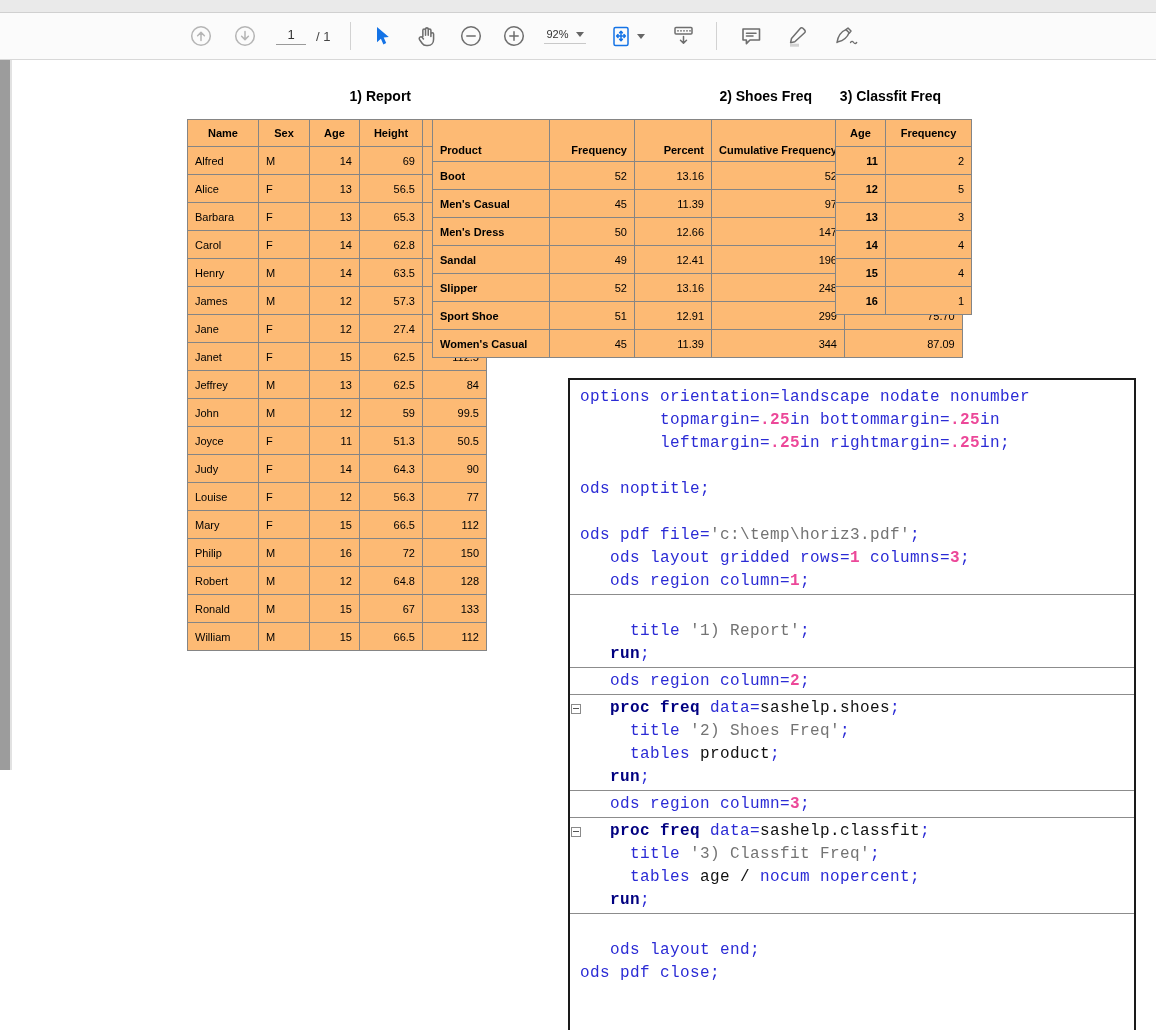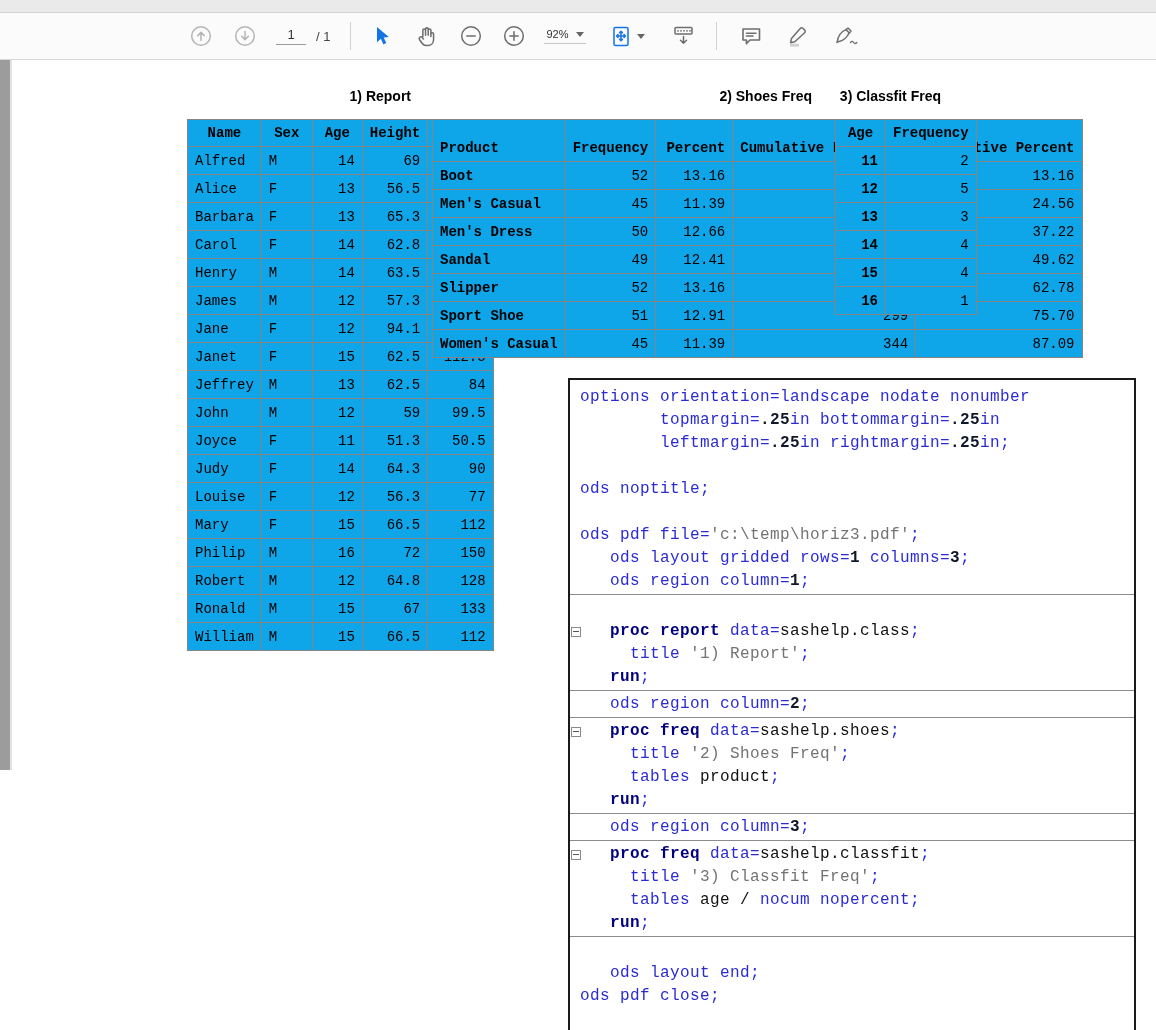--- a/index.html
+++ b/index.html
@@ -20,40 +20,40 @@
   .page-total{font-size:13px;color:#444;}
   .zoom-group{display:flex;align-items:center;border-bottom:1px solid #c9c9c9;padding:0 2px 3px 2px;}
   .zoom-text{font-size:11px;color:#333;margin-right:7px;}
   .caret{width:0;height:0;border-left:4px solid transparent;border-right:4px solid transparent;
     border-top:5px solid #666;}
   
   .page-gutter{position:absolute;left:0;top:60px;width:10px;height:710px;
     background:#9c9c9c;border-right:2px solid #e2e2e2;}
   .doc-title{position:absolute;font-size:14px;font-weight:bold;color:#000;text-align:right;}
   
-  table.sas{border-collapse:collapse;font-size:14px;color:#000;background:#0ea5e9;font-family:Liberation Mono, monospace;}
+  table.sas{border-collapse:collapse;font-size:11px;color:#000;background:#fdba74;}
   table.sas th,table.sas td{border:1px solid #858585;padding:2px 7px;white-space:nowrap;}
   table.sas th{font-weight:bold;}
   table.sas td{height:23px;}
   .tbl-report th{height:22px;text-align:center;}
   .tbl-shoes thead th{height:34px;vertical-align:bottom;padding-bottom:5px;}
   .tbl-classfit th{height:22px;text-align:center;}
   .al-l{text-align:left;} .al-r{text-align:right;} .al-c{text-align:center;}
   .b{font-weight:bold;}
   
   .code-box{position:absolute;left:568px;top:378px;width:554px;height:644px;
     background:#ffffff;border:2px solid #1a1a1a;padding:6px 0 0 10px;
     font-family:"Liberation Mono","DejaVu Sans Mono",monospace;font-size:16px;
     letter-spacing:0.4px;line-height:23px;overflow:hidden;}
   .code-line{white-space:pre;height:23px;position:relative;color:#111;}
   .code-rule{border-top:1px solid #8c8c8c;margin:1px 0 1px -10px;height:1px;}
   .tok-kw{color:#2b2bd5;}
   .tok-proc{color:#000080;font-weight:bold;}
   .tok-str{color:#737373;}
-  .tok-num{color:#0f172a;font-weight:bold;}
+  .tok-num{color:#ec4899;font-weight:bold;}
   .tok-plain{color:#111;}
   .fold-box{position:absolute;left:-9px;top:7px;width:8px;height:8px;
     border:1px solid #8a8a8a;background:#fff;}
   .fold-box::after{content:"";position:absolute;left:1px;right:1px;top:3px;
     border-top:1px solid #555;}
   svg{display:block;}
 </style>
 </head>
 <body>
 
@@ -220,21 +220,21 @@
           <td class="al-l">James</td>
           <td class="al-l">M</td>
           <td class="al-r">12</td>
           <td class="al-r">57.3</td>
           <td class="al-r">83</td>
         </tr>
         <tr>
           <td class="al-l">Jane</td>
           <td class="al-l">F</td>
           <td class="al-r">12</td>
-          <td class="al-r">94.1</td>
+          <td class="al-r">27.4</td>
           <td class="al-r">84.5</td>
         </tr>
         <tr>
           <td class="al-l">Janet</td>
           <td class="al-l">F</td>
           <td class="al-r">15</td>
           <td class="al-r">62.5</td>
           <td class="al-r">112.5</td>
         </tr>
         <tr>
@@ -416,21 +416,20 @@
     <div class="code-line"><span class="tok-kw">        topmargin=</span><span class="tok-num">.25</span><span class="tok-kw">in bottommargin=</span><span class="tok-num">.25</span><span class="tok-kw">in</span></div>
     <div class="code-line"><span class="tok-kw">        leftmargin=</span><span class="tok-num">.25</span><span class="tok-kw">in rightmargin=</span><span class="tok-num">.25</span><span class="tok-kw">in;</span></div>
     <div class="code-line"></div>
     <div class="code-line"><span class="tok-kw">ods noptitle;</span></div>
     <div class="code-line"></div>
     <div class="code-line"><span class="tok-kw">ods pdf file=</span><span class="tok-str">'c:\temp\horiz3.pdf'</span><span class="tok-kw">;</span></div>
     <div class="code-line"><span class="tok-kw">   ods layout gridded rows=</span><span class="tok-num">1</span><span class="tok-kw"> columns=</span><span class="tok-num">3</span><span class="tok-kw">;</span></div>
     <div class="code-line"><span class="tok-kw">   ods region column=</span><span class="tok-num">1</span><span class="tok-kw">;</span></div>
     <div class="code-rule"></div>
     <div class="code-line"></div>
-    <div class="code-line"><span class="fold-box"></span><span class="tok-proc">   proc report </span><span class="tok-kw">data=</span><span class="tok-plain">sashelp.class</span><span class="tok-kw">;</span></div>
     <div class="code-line"><span class="tok-kw">     title </span><span class="tok-str">'1) Report'</span><span class="tok-kw">;</span></div>
     <div class="code-line"><span class="tok-proc">   run</span><span class="tok-kw">;</span></div>
     <div class="code-rule"></div>
     <div class="code-line"><span class="tok-kw">   ods region column=</span><span class="tok-num">2</span><span class="tok-kw">;</span></div>
     <div class="code-rule"></div>
     <div class="code-line"><span class="fold-box"></span><span class="tok-proc">   proc freq </span><span class="tok-kw">data=</span><span class="tok-plain">sashelp.shoes</span><span class="tok-kw">;</span></div>
     <div class="code-line"><span class="tok-kw">     title </span><span class="tok-str">'2) Shoes Freq'</span><span class="tok-kw">;</span></div>
     <div class="code-line"><span class="tok-kw">     tables </span><span class="tok-plain">product</span><span class="tok-kw">;</span></div>
     <div class="code-line"><span class="tok-proc">   run</span><span class="tok-kw">;</span></div>
     <div class="code-rule"></div>

